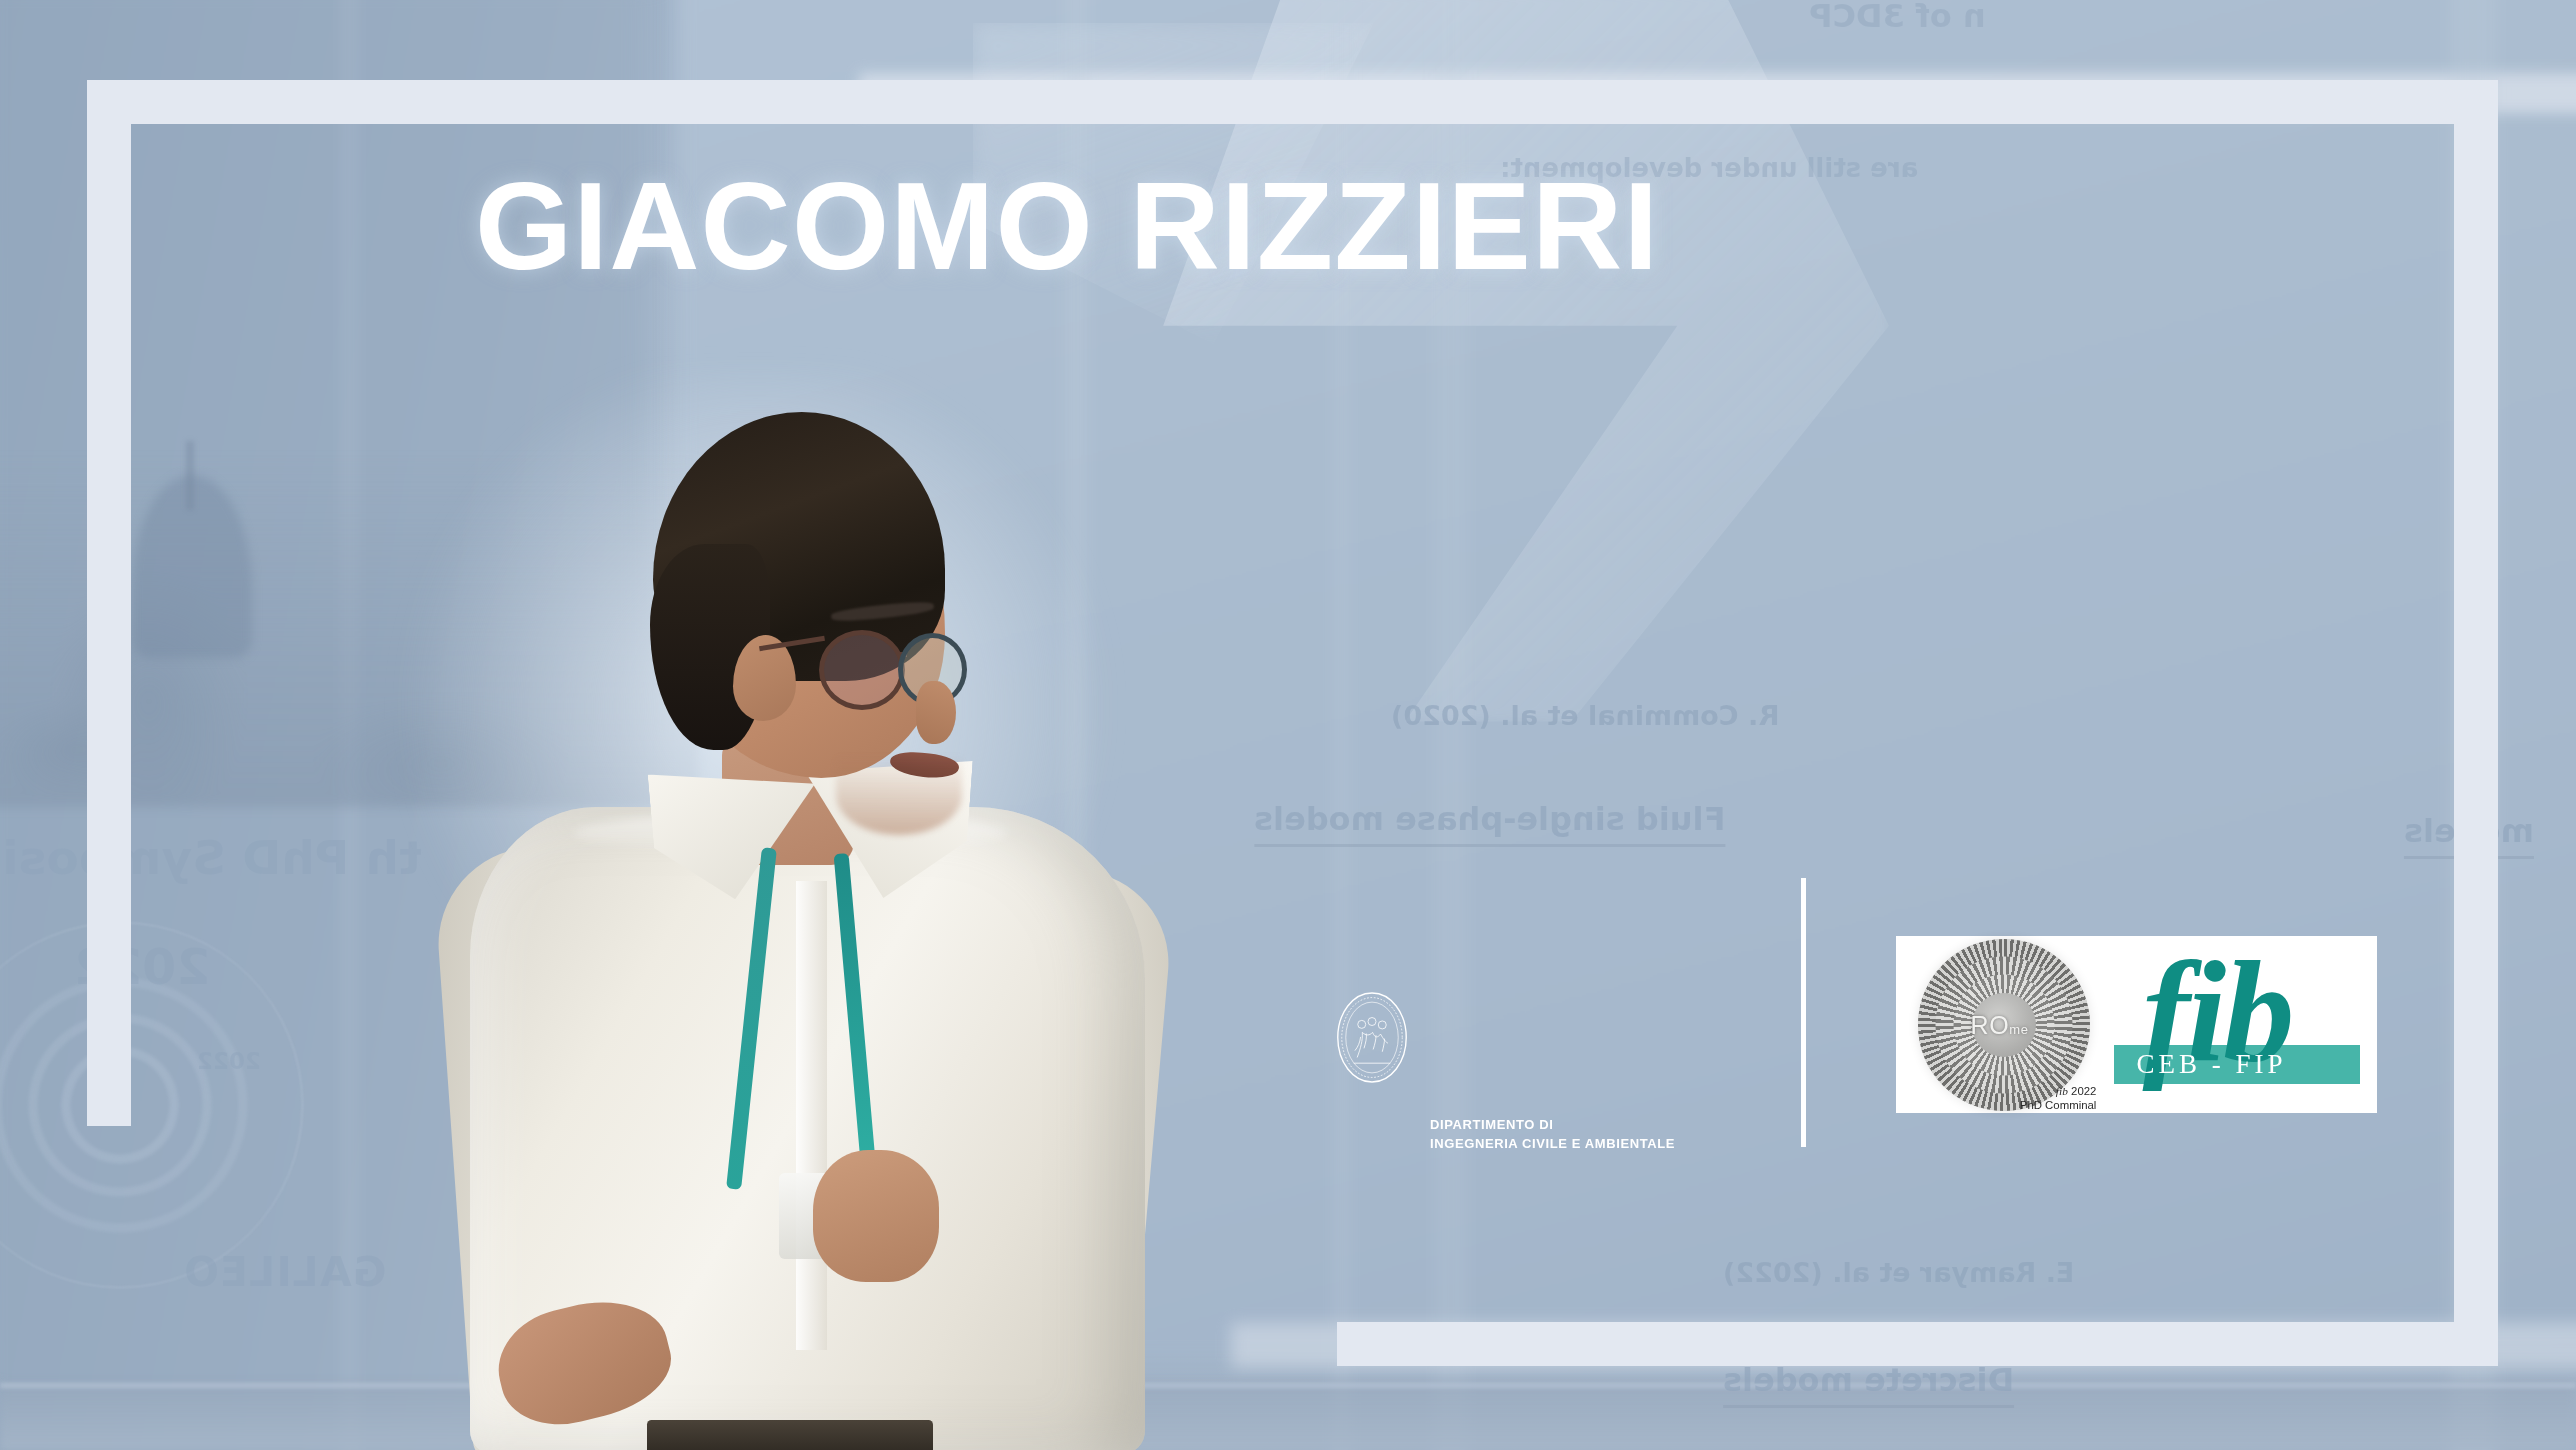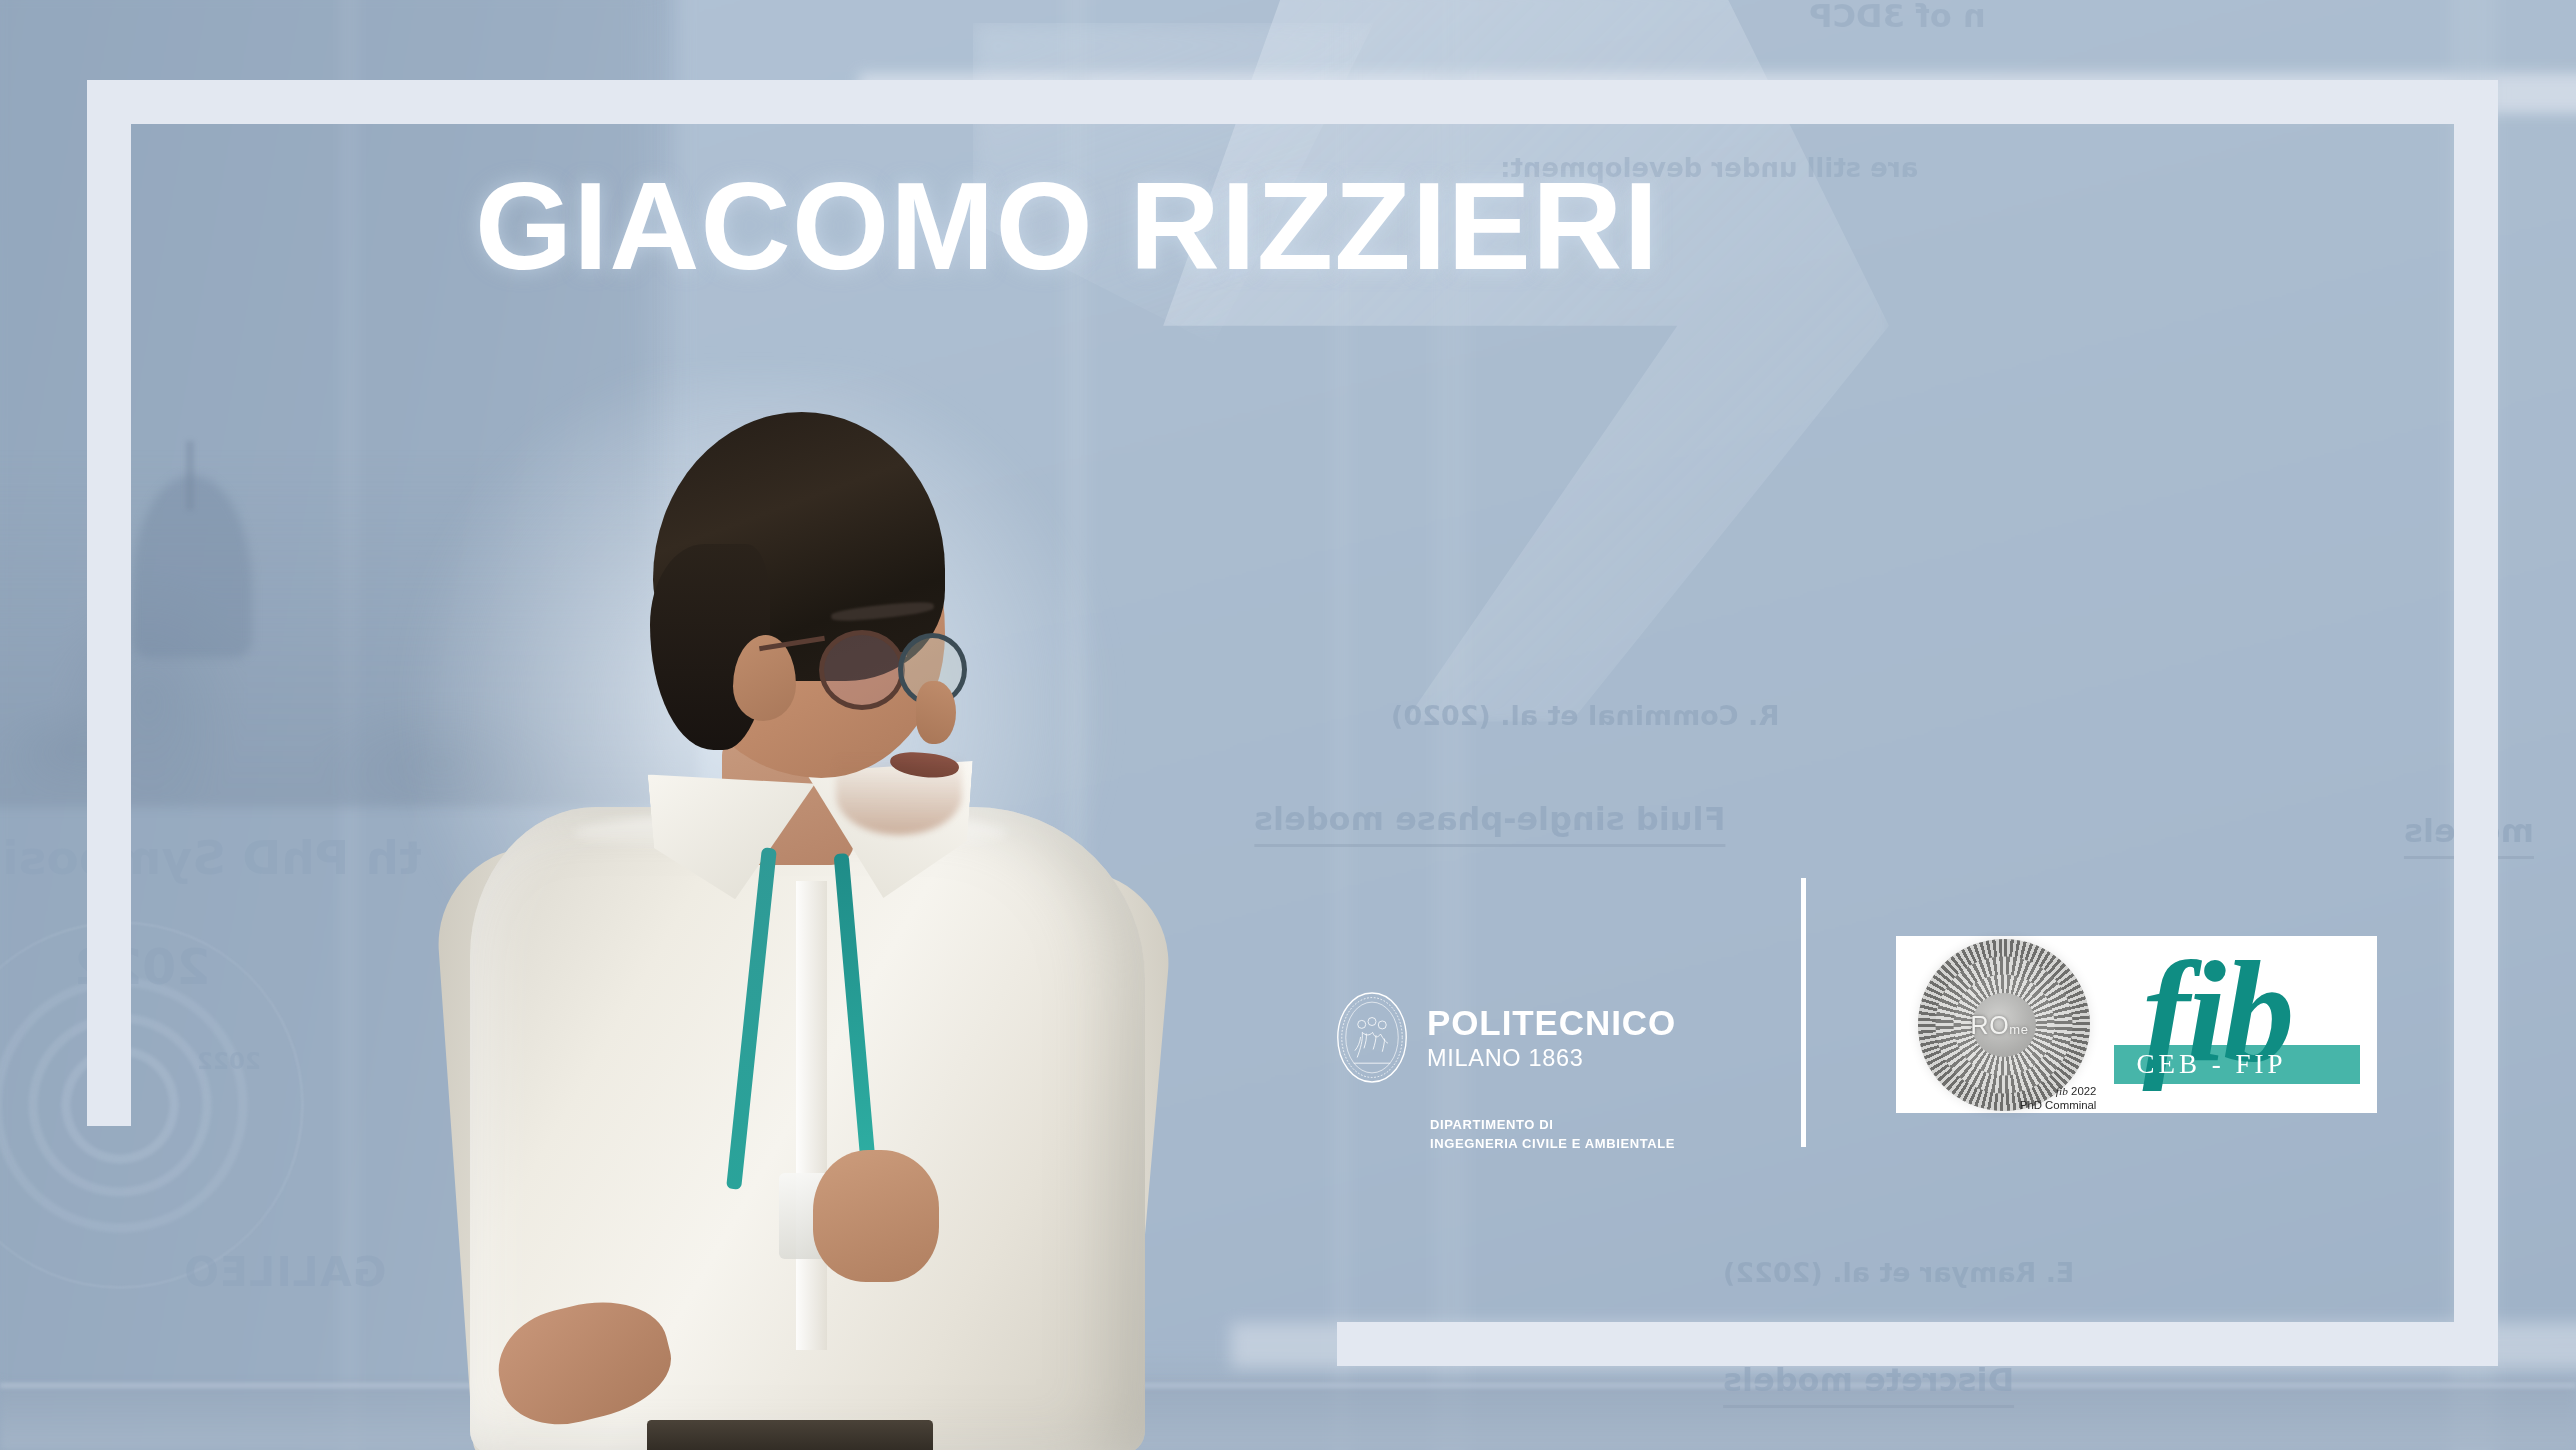--- a/index.html
+++ b/index.html
@@ -466,24 +466,20 @@
           <g stroke="#ffffff" stroke-width="1.5" fill="none" opacity=".92">
             <path d="M40 120c6-16 10-30 9-44 6 6 13 6 18 0 4 10 9 10 14 3 5 9 9 14 13 16"></path>
             <path d="M36 108c5-6 9-14 10-24M52 104c3-10 5-18 4-26M68 106c3-9 5-17 5-25M84 110c2-8 4-16 4-23"></path>
             <circle cx="48" cy="62" r="7"></circle>
               <circle cx="66" cy="57" r="7"></circle>
               <circle cx="84" cy="63" r="7"></circle>
             <path d="M34 130h64"></path>
           </g>
         </svg>
       </div>
-      <div class="poli-wordmark">
-        <span class="poli-name">POLITECNICO</span>
-        <span class="poli-city">MILANO 1863</span>
-      </div>
     </div>
     <div class="poli-dept">
       <div>DIPARTIMENTO DI</div>
       <div>INGEGNERIA CIVILE E AMBIENTALE</div>
     </div>
   </div>
 
   <div class="fibcard">
 
     <div class="oculus">

